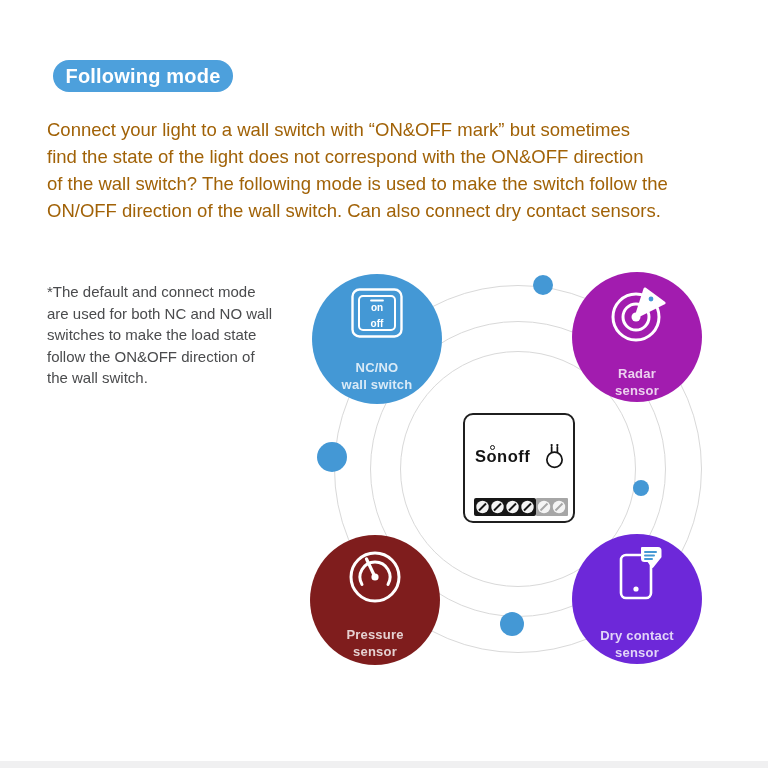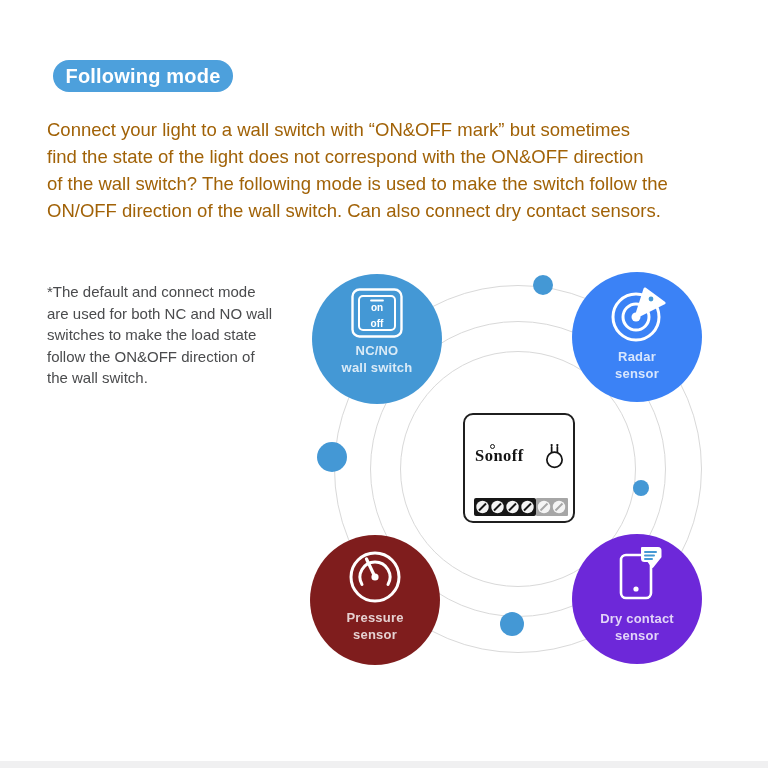--- a/index.html
+++ b/index.html
@@ -40,36 +40,36 @@
   .node{
     position:absolute;width:130px;height:130px;border-radius:50%;
     display:flex;flex-direction:column;align-items:center;
     padding-top:14px;box-sizing:border-box;z-index:3;
   }
   .node-nc{left:312px;top:274px;}
   .node-radar{left:572px;top:272px;}
   .node-pressure{left:310px;top:535px;}
   .node-dry{left:572px;top:534px;padding-top:10px;}
   .node-label{
-    margin-top:5px;text-align:center;color:rgba(255,255,255,.8);
+    margin-top:22px;text-align:center;color:rgba(255,255,255,.8);
     font-weight:bold;font-size:13px;line-height:16.5px;letter-spacing:.2px;
   }
   
   .device{
     position:absolute;left:463px;top:413px;width:112px;height:110px;
     background:#fff;border:2px solid #1f1f1f;border-radius:10px;
     box-sizing:border-box;z-index:3;
   }
   .logo-row{
     position:absolute;left:10px;top:26px;width:90px;height:30px;
     display:flex;align-items:center;justify-content:space-between;
   }
   .brand{
     position:relative;font-weight:bold;font-size:16.5px;letter-spacing:.5px;
-    color:#141414;font-family:Liberation Serif, serif;
+    color:#141414;font-family:Liberation Sans, sans-serif;
   }
   .logo-dot{
     position:absolute;left:15px;top:-2px;width:3px;height:3px;
     border:1px solid #141414;border-radius:50%;
   }
   .terminals{position:absolute;left:9px;bottom:5px;}
   
   .footer-strip{position:absolute;left:0;bottom:0;width:768px;height:7px;background:#f0f0f1;}
 </style>
 </head>
@@ -110,21 +110,21 @@
     <line x1="20" y1="12.5" x2="32" y2="12.5" stroke="#fff" stroke-width="1.8" stroke-linecap="round"></line>
     <text x="26" y="23" text-anchor="middle" fill="#fff" font-size="10" font-weight="bold" font-family="Liberation Sans, sans-serif">on</text>
     <text x="26" y="38.5" text-anchor="middle" fill="#fff" font-size="10" font-weight="bold" font-family="Liberation Sans, sans-serif">off</text>
   </svg>
   <div class="node-label">
     <div>NC/NO</div>
     <div>wall switch</div>
   </div>
 </div>
 
-<div class="node node-radar" style="background:#3b82f6">
+<div class="node node-radar" style="background:#a21caf">
   <svg width="58" height="58" viewBox="0 0 58 58">
     <circle cx="28" cy="31" r="23" fill="none" stroke="#fff" stroke-width="3"></circle>
     <circle cx="28" cy="31" r="13" fill="none" stroke="#fff" stroke-width="3"></circle>
     <circle cx="28" cy="31" r="4.5" fill="#fff"></circle>
     <polygon points="28,31 37,3 56,17" fill="#fff" stroke="#fff" stroke-width="3" stroke-linejoin="round"></polygon>
     <circle cx="43" cy="13" r="2.4" fill="#4498d5"></circle>
   </svg>
   <div class="node-label">
     <div>Radar</div>
     <div>sensor</div>

